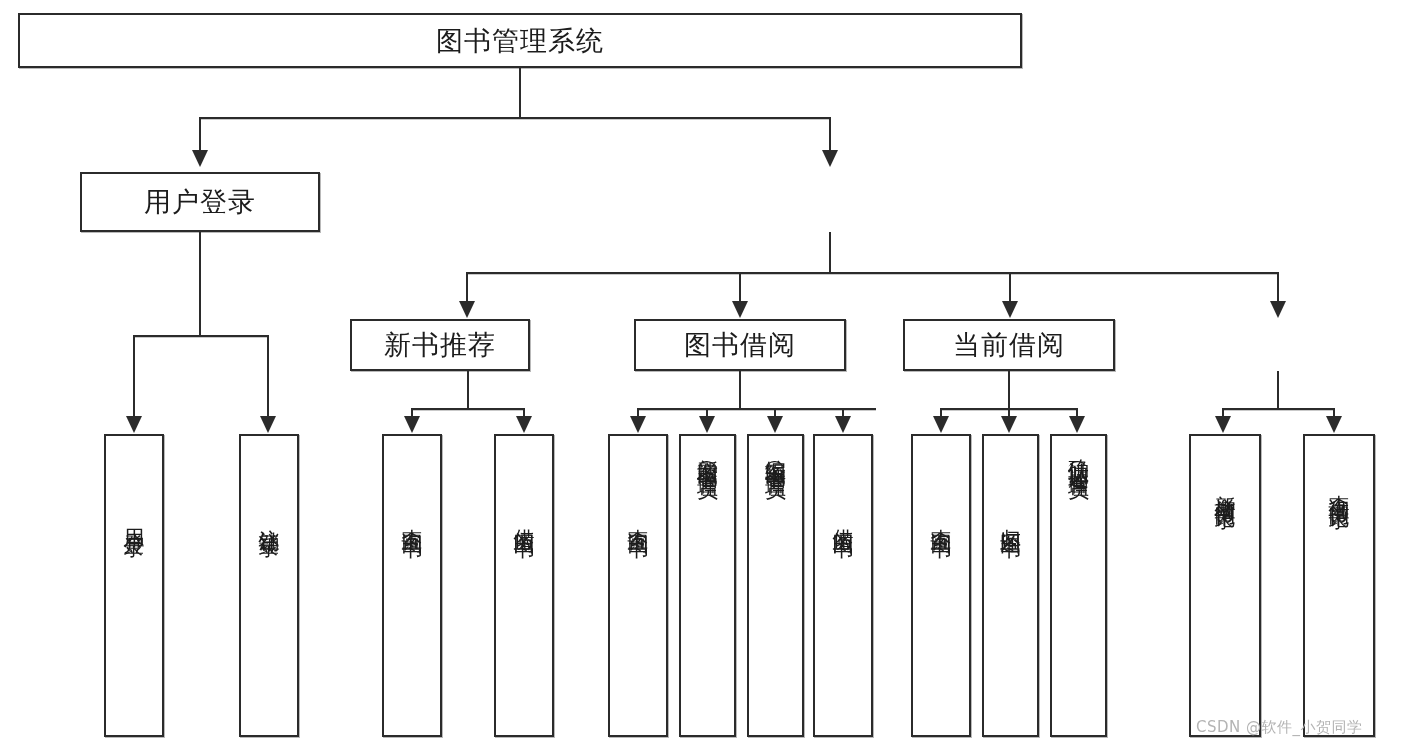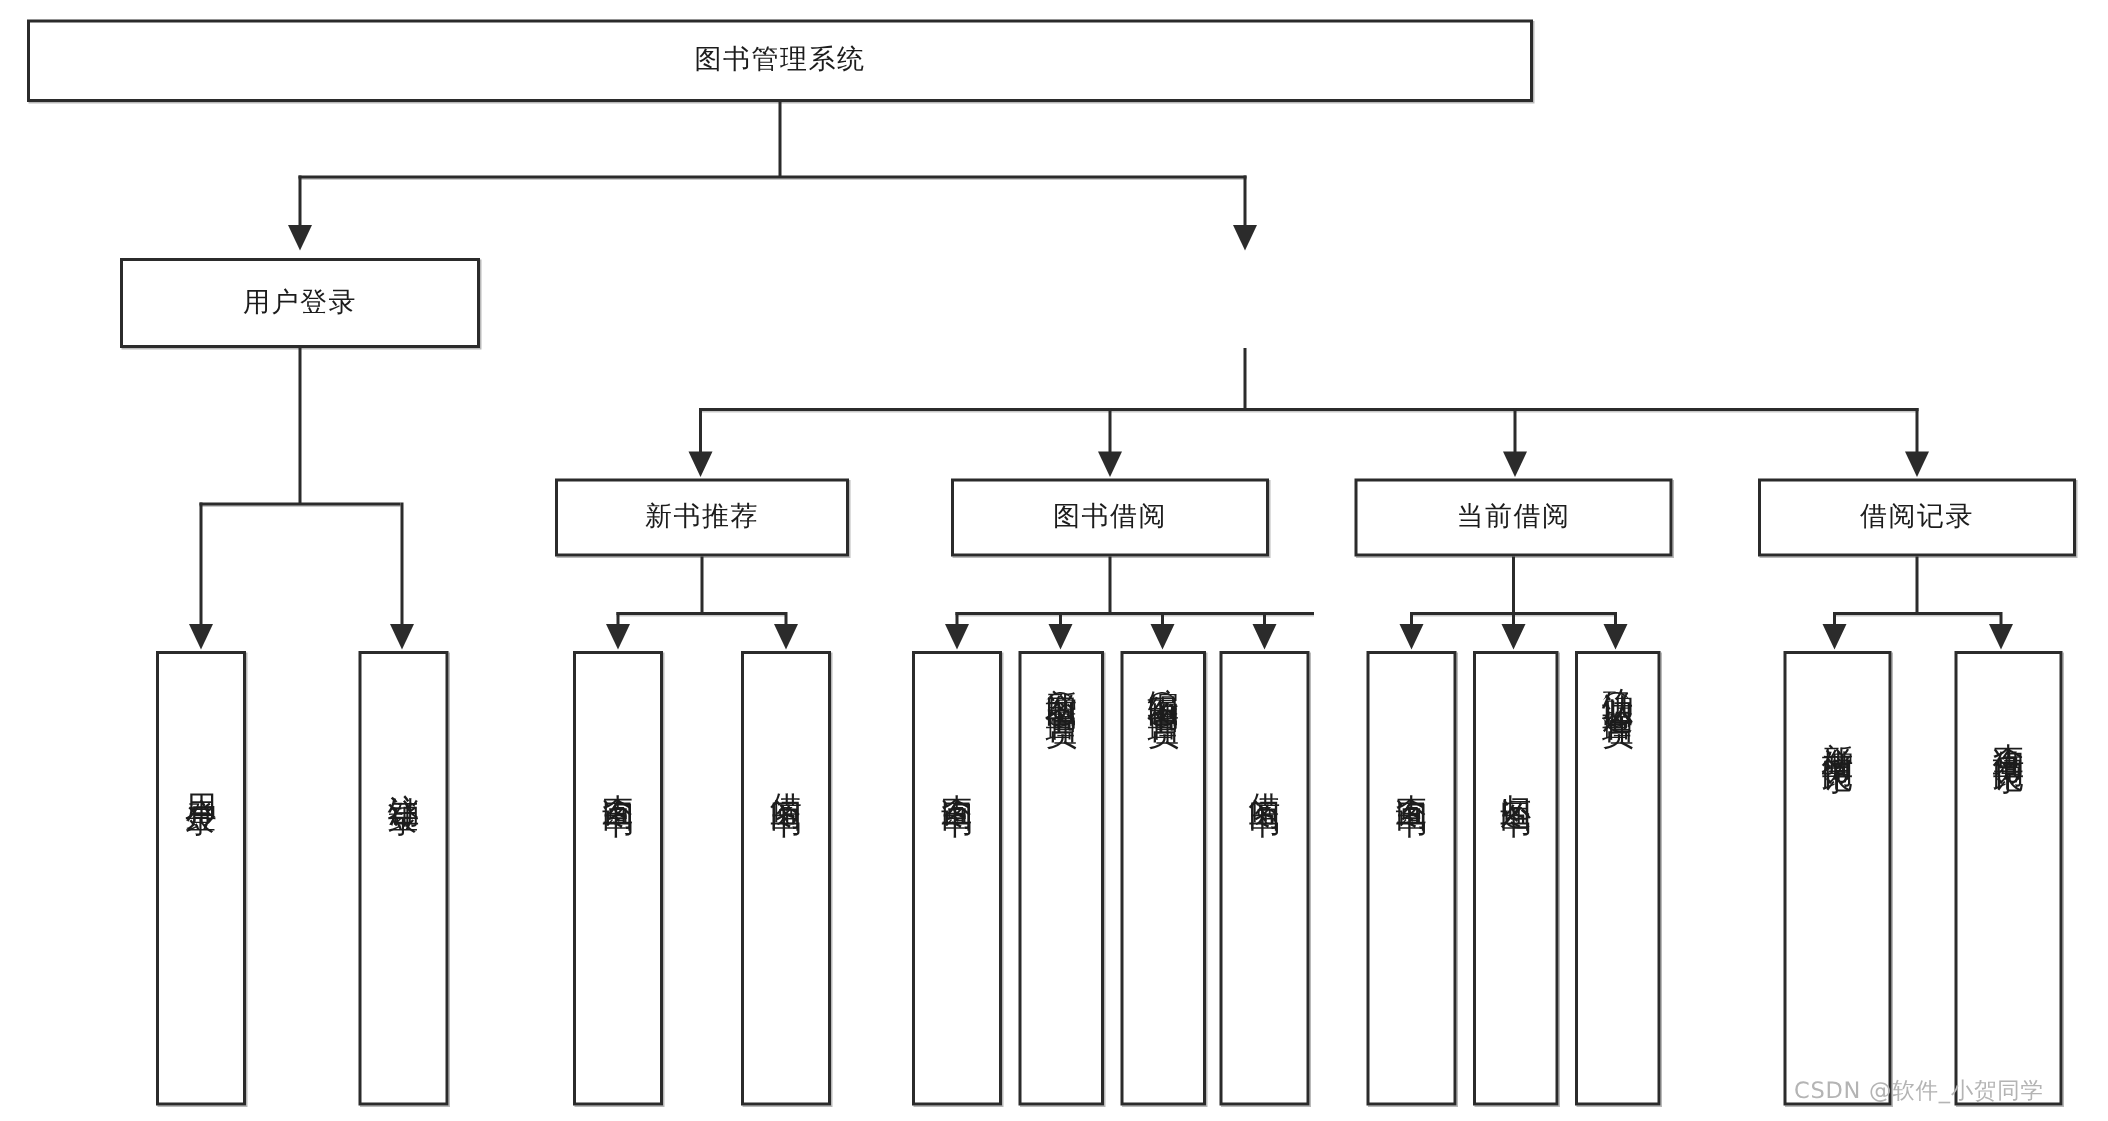--- a/index.html
+++ b/index.html
@@ -18,21 +18,21 @@
     box-sizing:border-box;
     background:#ffffff;
     border:2px solid #2b2b2b;
     box-shadow:1px 1px 0 0 #b9b9b9;
     display:flex;
     align-items:center;
     justify-content:center;
   }
   .node .lbl{
     color:#1c1c1c;
-    font-size:18px;
+    font-size:27px;
     line-height:1.25;
     letter-spacing:1px;
     white-space:nowrap;
   }
 
   
   .node.vert{
     align-items:flex-start;
     justify-content:center;
     padding-top:6px;
@@ -109,31 +109,28 @@
 
   <div class="ln v" style="left:466px;top:272px;height:30px;"></div>
   <div class="arrow" style="left:459px;top:301px;"></div>
   <div class="ln v" style="left:739px;top:272px;height:30px;"></div>
   <div class="arrow" style="left:732px;top:301px;"></div>
   <div class="ln v" style="left:1009px;top:272px;height:30px;"></div>
   <div class="arrow" style="left:1002px;top:301px;"></div>
   <div class="ln v" style="left:1277px;top:272px;height:30px;"></div>
   <div class="arrow" style="left:1270px;top:301px;"></div>
 
-  <div class="node" style="left:370px;top:319px;width:196px;height:52px;">
+  <div class="node" style="left:350px;top:319px;width:180px;height:52px;">
     <span class="lbl">新书推荐</span>
   </div>
   <div class="node" style="left:634px;top:319px;width:212px;height:52px;">
     <span class="lbl">图书借阅</span>
   </div>
   <div class="node" style="left:903px;top:319px;width:212px;height:52px;">
     <span class="lbl">当前借阅</span>
-  </div>
-  <div class="node" style="left:1172px;top:319px;width:212px;height:52px;">
-    <span class="lbl">借阅记录</span>
   </div>
 
   <div class="ln v" style="left:467px;top:371px;height:38px;"></div>
   <div class="ln h" style="left:411px;top:408px;width:113px;"></div>
   <div class="ln v" style="left:411px;top:408px;height:9px;"></div>
   <div class="arrow" style="left:404px;top:416px;"></div>
   <div class="ln v" style="left:523px;top:408px;height:9px;"></div>
   <div class="arrow" style="left:516px;top:416px;"></div>
 
   <div class="ln v" style="left:739px;top:371px;height:38px;"></div>

